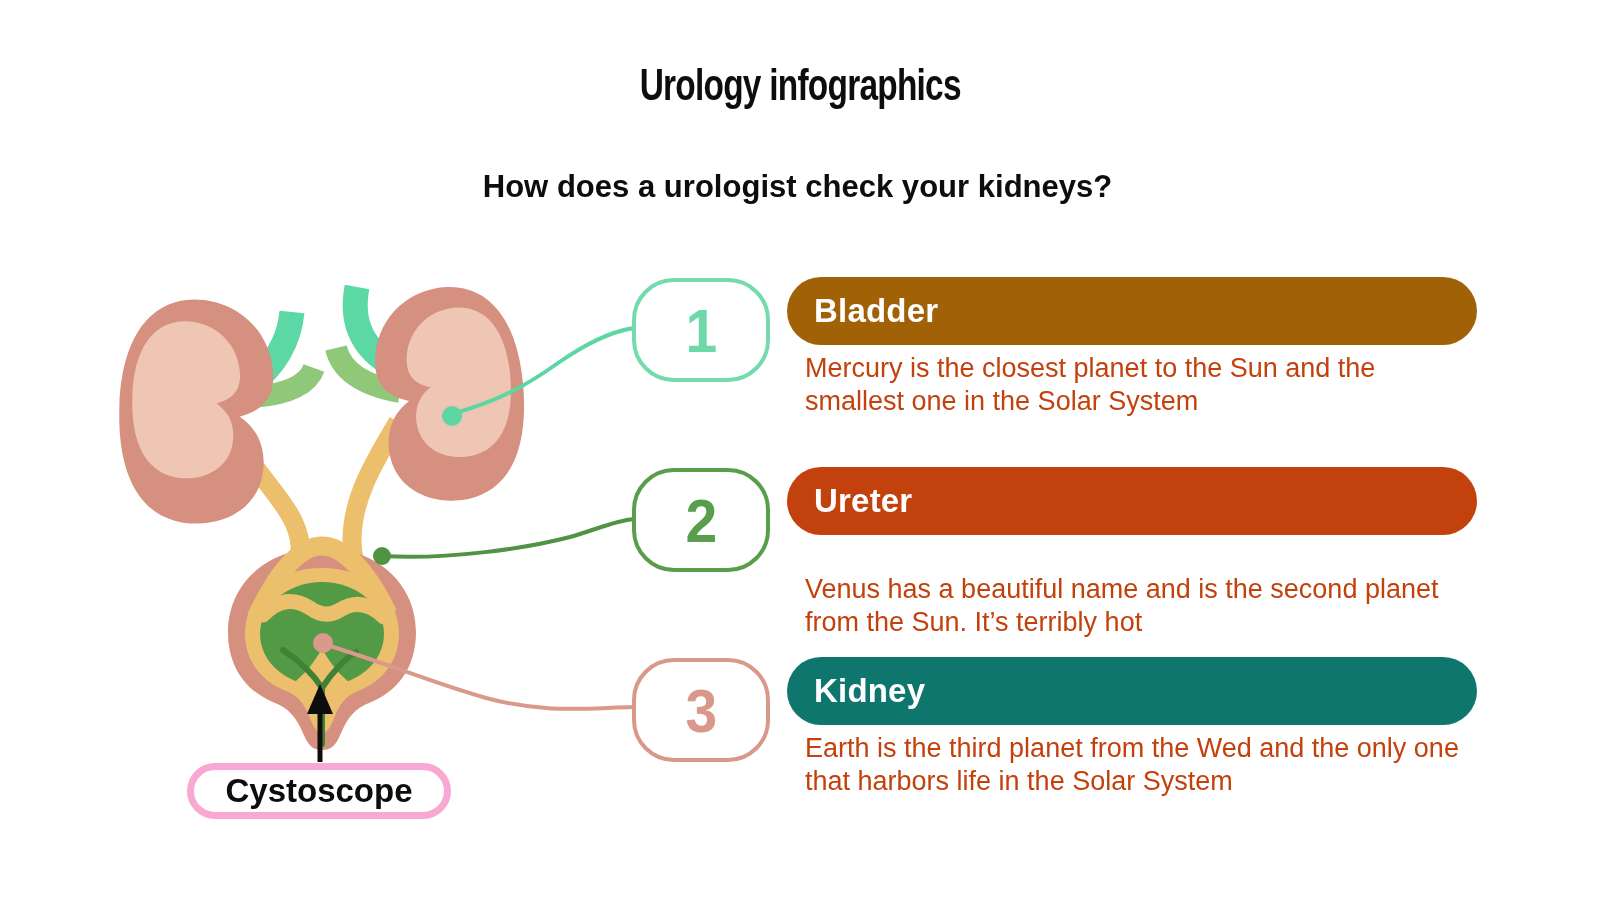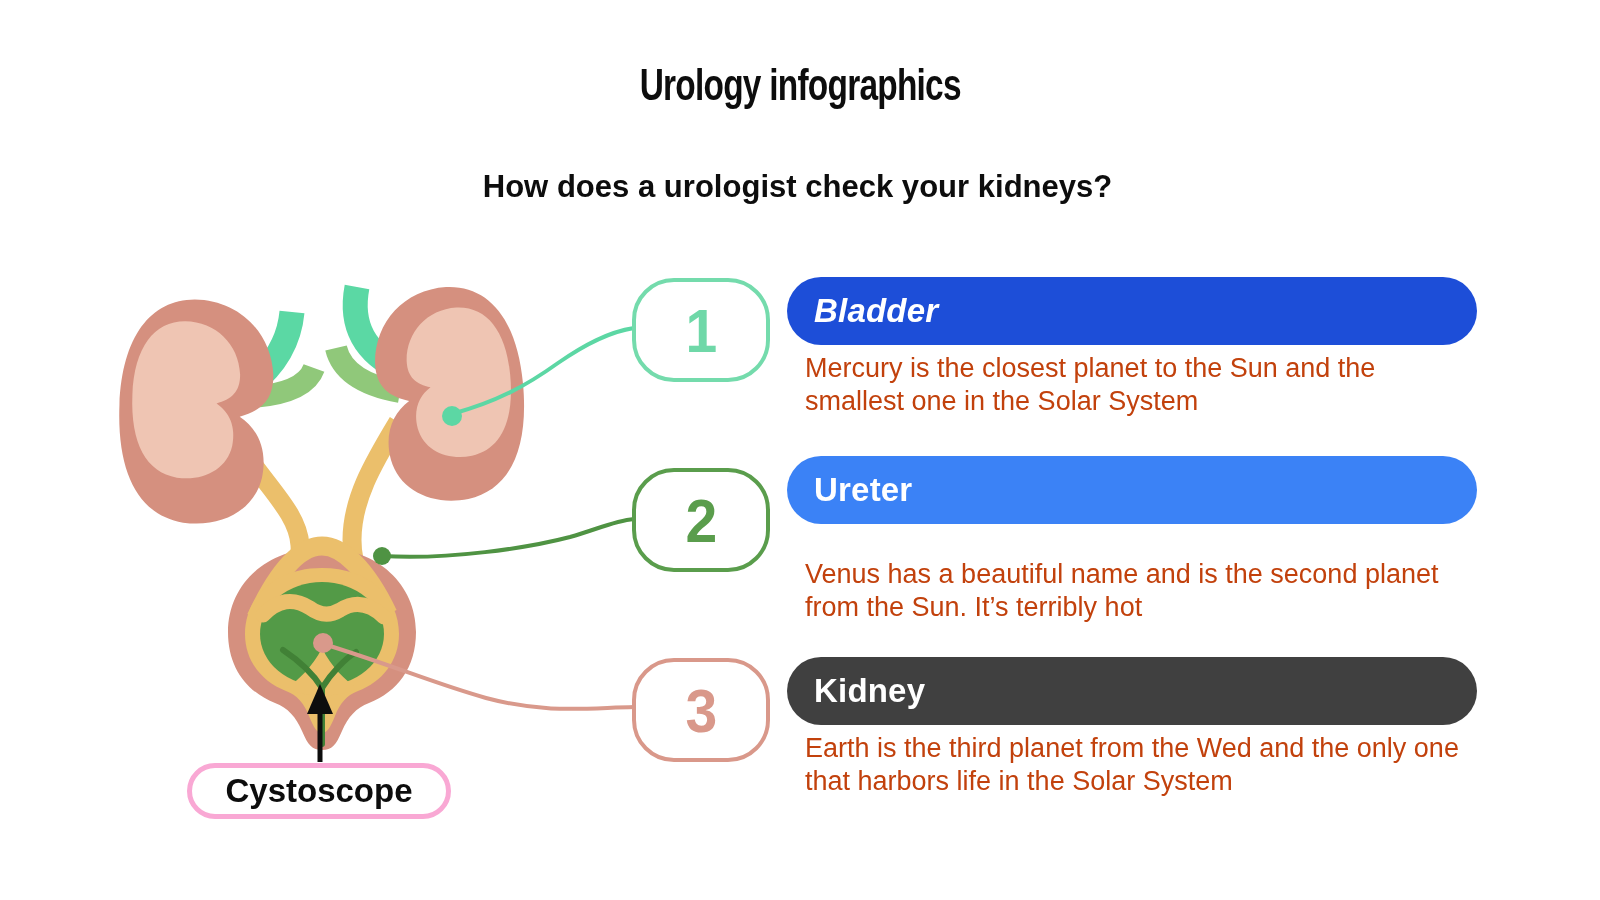--- a/index.html
+++ b/index.html
@@ -29,35 +29,35 @@
   .bubble span{font-size:62px;font-weight:bold;transform:scaleX(0.92);}
   .bubble.b1{top:278px;border-color:#74dbac;}  .bubble.b1 span{color:#6fd8a8;}
   .bubble.b2{top:468px;border-color:#5a9d4c;}  .bubble.b2 span{color:#5a9d4c;}
   .bubble.b3{top:658px;border-color:#d9988a;}  .bubble.b3 span{color:#d9988a;}
   
   .bar{
     position:absolute;left:787px;width:690px;height:68px;border-radius:34px;
     display:flex;align-items:center;padding-left:27px;box-sizing:border-box;
   }
   .bar span{font-size:33px;font-weight:bold;color:#ffffff;letter-spacing:0.2px;}
-  .bar.bar1{top:277px;background:#1d4ed8;font-style:italic;}
-  .bar.bar2{top:456px;background:#3b82f6;}
-  .bar.bar3{top:657px;background:#404040;}
+  .bar.bar1{top:277px;background:#a16207;}
+  .bar.bar2{top:467px;background:#c2410c;}
+  .bar.bar3{top:657px;background:#0f766e;}
   
   .desc{
     position:absolute;left:805px;width:660px;margin:0;
     font-size:27px;line-height:33px;color:#c2410c;white-space:pre-line;
   }
   .desc.d1{top:352px;}
-  .desc.d2{top:558px;}
+  .desc.d2{top:573px;}
   .desc.d3{top:732px;}
   
   .pill{
     position:absolute;left:187px;top:763px;width:264px;height:56px;box-sizing:border-box;
-    background:#ffffff;border:5px solid #f9a8d4;border-radius:28px;
+    background:#ffffff;border:7px solid #f9a8d4;border-radius:28px;
     display:flex;align-items:center;justify-content:center;
     font-size:33px;font-weight:bold;color:#0d0d0d;
   }
 </style>
 </head>
 <body>
 
 <div class="stage">
 
   <h1 class="title"><span class="condense">Urology infographics</span></h1>

